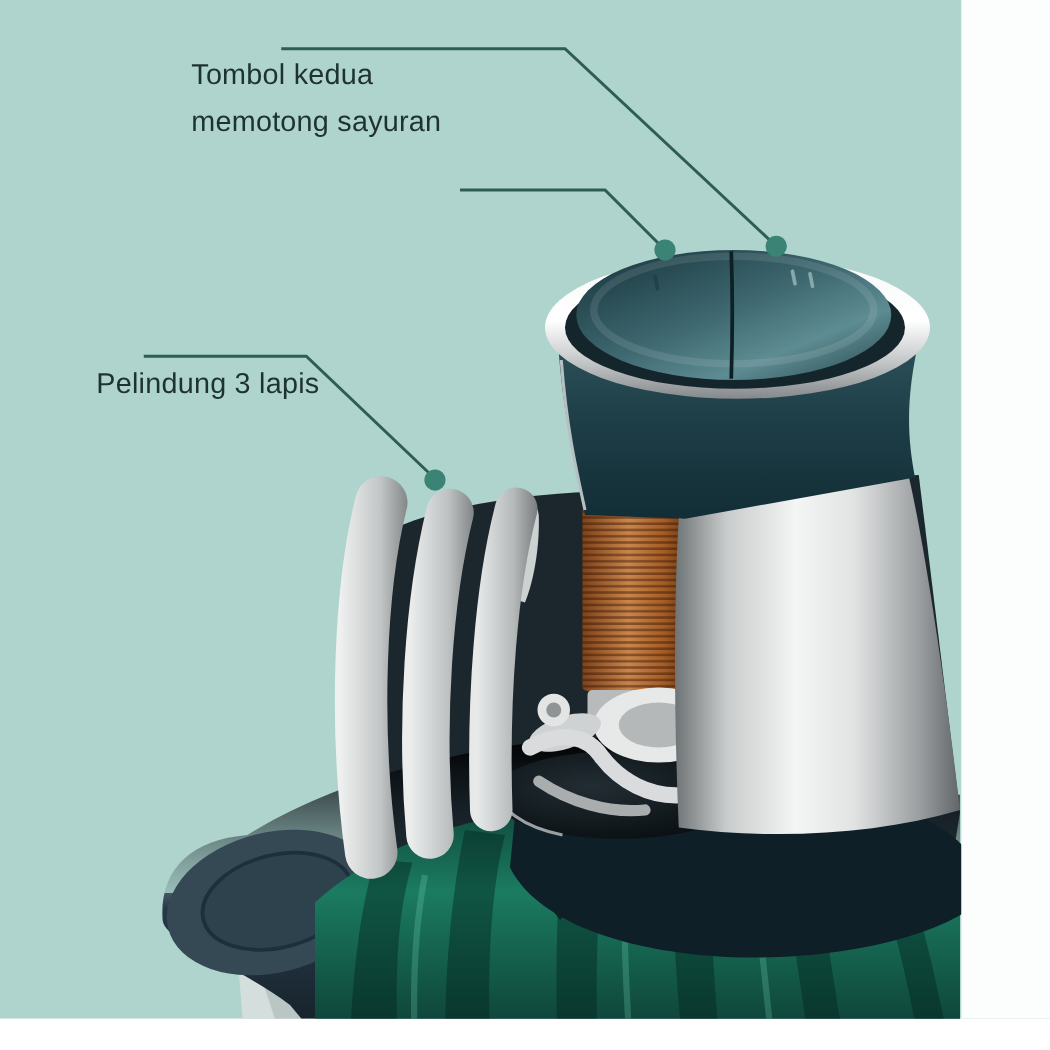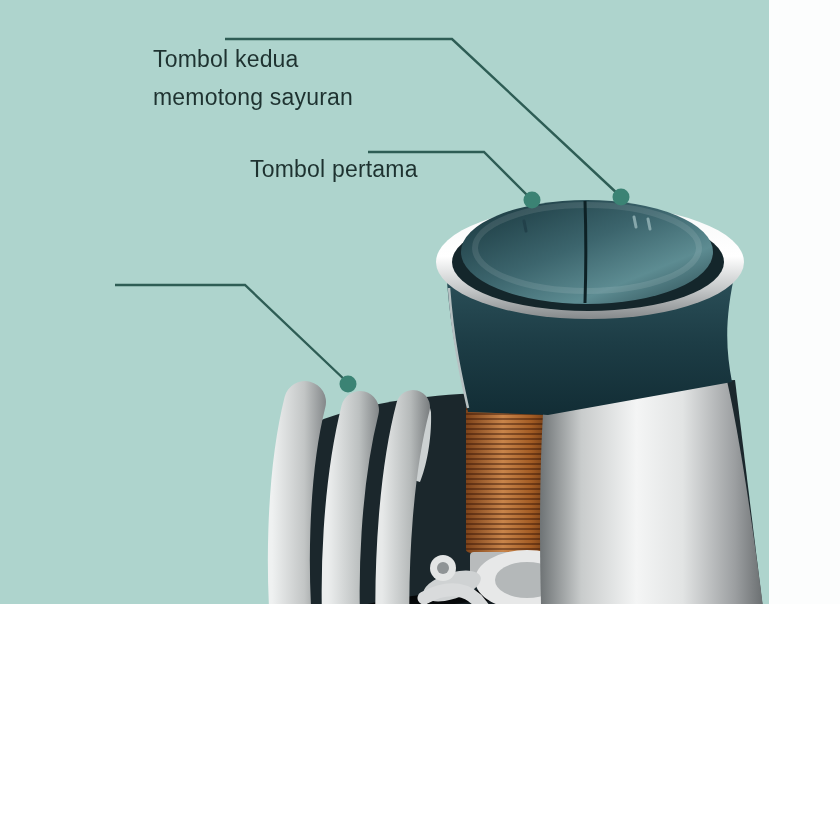--- a/index.html
+++ b/index.html
@@ -1,17 +1,17 @@
 <!DOCTYPE html>
 <html style="--bg: #aed4cd; --strip: #fcfdfd; --label: #1e3230;"><head>
 <meta charset="utf-8">
 <style>
   html,body{margin:0;padding:0;background:#ffffff;}
   #stage{
-    position:relative;width:840px;height:604px;overflow:hidden;
+    position:relative;width:840px;height:815px;overflow:hidden;
     background:var(--bg,#aed4cd);
     font-family:"Liberation Sans", sans-serif;
   }
   .callout{
     position:absolute;
     color:var(--label,#1e3230);
     font-size:23px;line-height:38px;letter-spacing:.2px;
     white-space:nowrap;
   }
   #product-svg{position:absolute;left:0;top:0;}
@@ -184,17 +184,19 @@
   </svg>
 
   <div id="white-strip"></div>
 
   <div class="callout" style="left:153px;top:40px;">
     <div>Tombol kedua</div>
     <div>memotong sayuran</div>
   </div>
 
   <div class="callout" style="left:250px;top:150px;">
-    <div>Tombol pertama</div>
   </div>
 
+  <div class="callout" style="left:77px;top:287px;">
+    <div>Pelindung 3 lapis</div>
+  </div>
 
 </div>
 
 </body></html>

